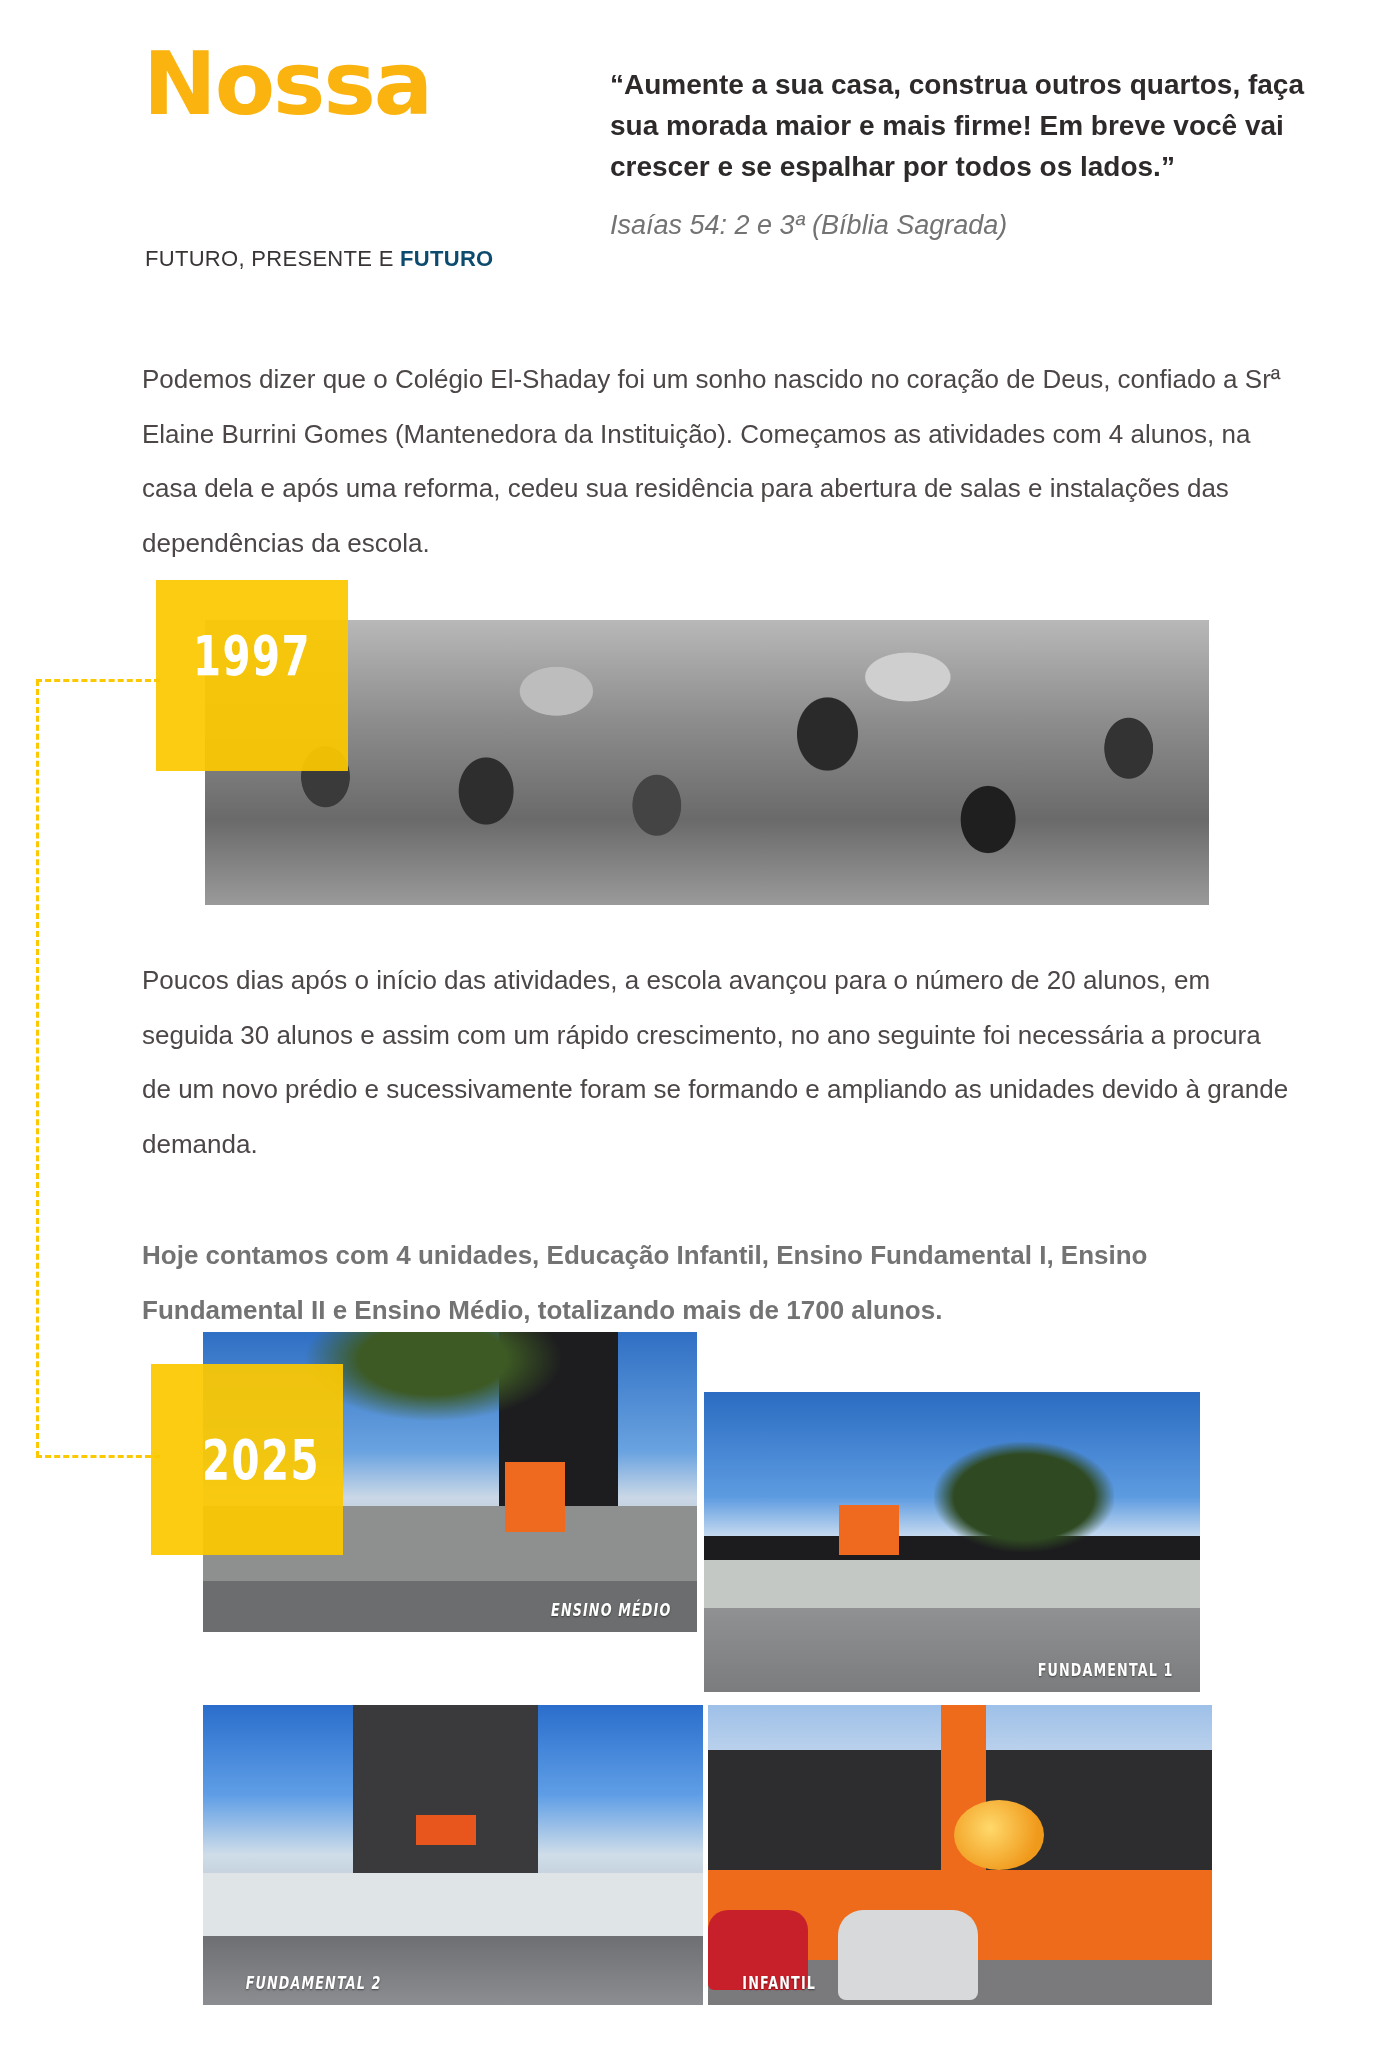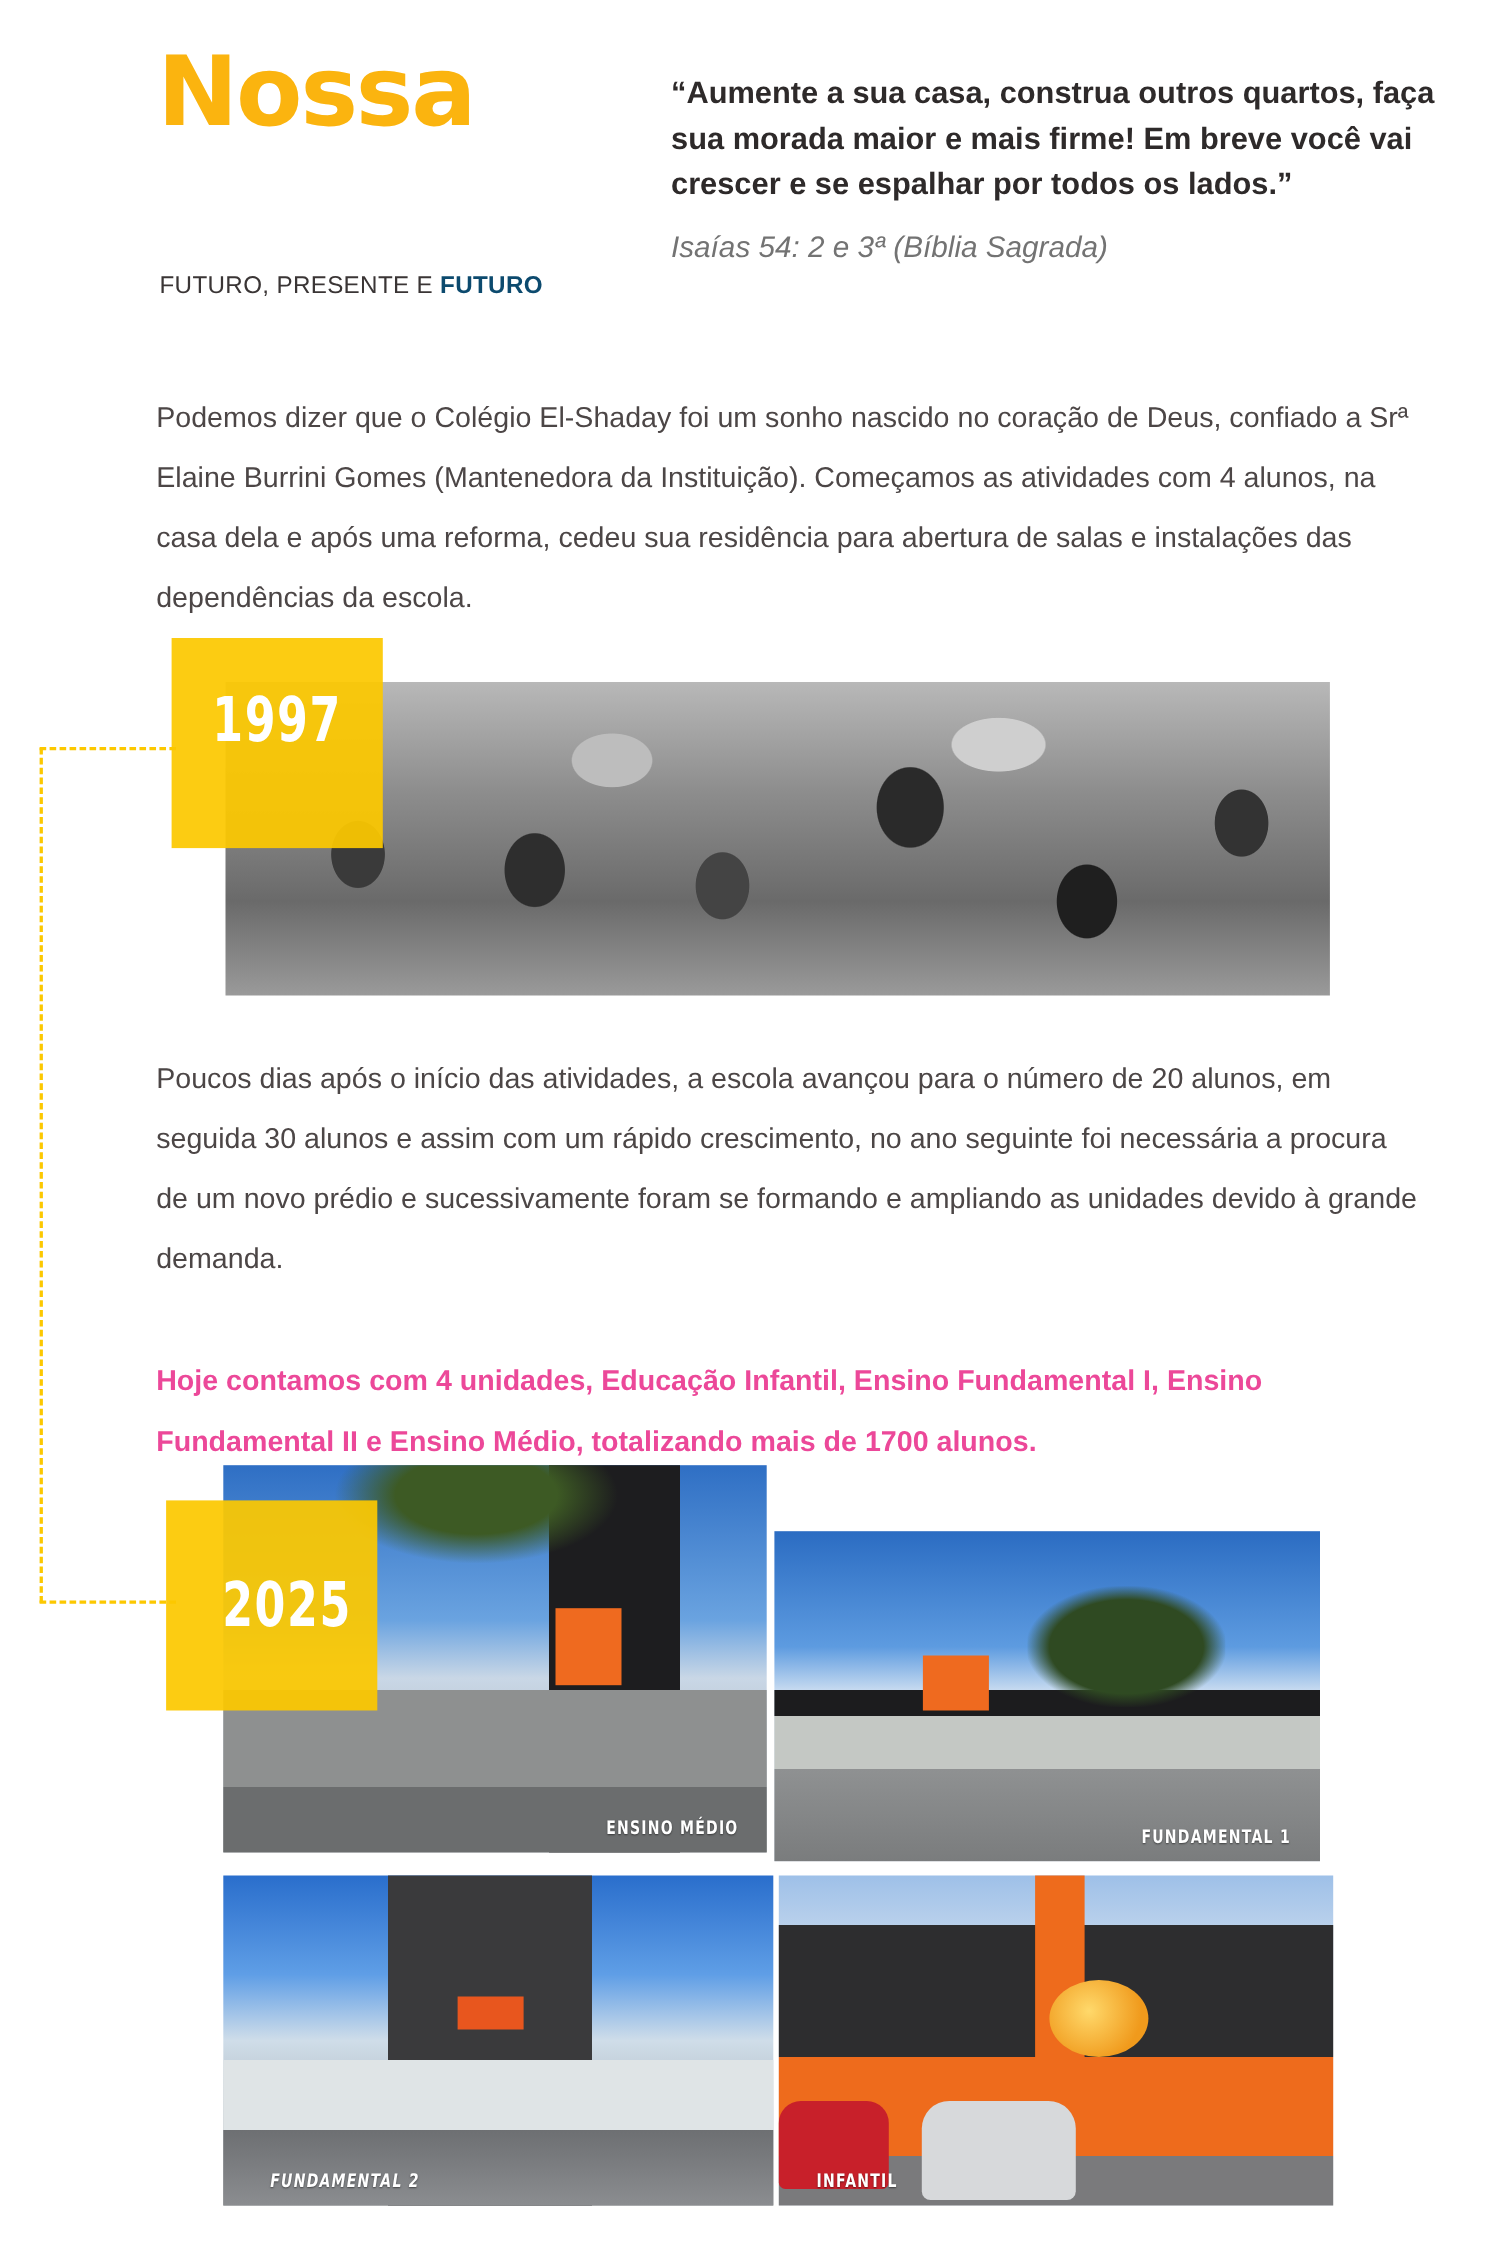--- a/index.html
+++ b/index.html
@@ -7,21 +7,21 @@
   body { position: relative; font-family: "Liberation Sans", sans-serif; color: #4a4444; }
 
   .title { position: absolute; left: 143px; top: 36px; font-family: "DejaVu Sans", sans-serif; font-weight: bold; color: #fbb40f; font-size: 88px; line-height: 96px; letter-spacing: -2px; }
   .subtitle { position: absolute; left: 145px; top: 246px; font-size: 22px; color: #3a3535; letter-spacing: 0.3px; }
   .subtitle b { font-weight: bold; color: #0c4a6e; }
 
   .quote { position: absolute; left: 610px; top: 64px; width: 720px; font-family: "Liberation Sans", sans-serif; font-weight: bold; font-size: 28px; line-height: 41px; color: #2e2a2a; }
   .quote-ref { position: absolute; left: 610px; top: 210px; font-style: italic; font-size: 27px; color: #737373; }
 
   .para { position: absolute; left: 142px; width: 1150px; font-size: 26px; line-height: 54.5px; color: #4c4646; }
-  .para.bold { font-weight: bold; color: #ec4899; }
+  .para.bold { font-weight: bold; color: #737373; }
   .p1 { top: 352px; }
   .p2 { top: 953px; }
   .p3 { top: 1228px; }
 
   .dash-v { position: absolute; left: 36px; top: 680px; width: 0; height: 777px; border-left: 3px dashed #fcc800; }
   .dash-h1 { position: absolute; left: 36px; top: 679px; width: 124px; height: 0; border-top: 3px dashed #fcc800; }
   .dash-h2 { position: absolute; left: 36px; top: 1455px; width: 124px; height: 0; border-top: 3px dashed #fcc800; }
 
   .photo { position: absolute; overflow: hidden; }
   .old-photo { left: 205px; top: 620px; width: 1004px; height: 285px;
@@ -39,25 +39,26 @@
   }
 
   .year-box { position: absolute; width: 192px; height: 191px; background: rgba(252, 200, 0, 0.93); display: flex; align-items: center; justify-content: center; }
   .year-box span { font-family: "DejaVu Sans", sans-serif; font-weight: bold; color: #ffffff; font-size: 56px; letter-spacing: 2px; transform: scaleX(0.72); display: inline-block; }
   .y1997 { left: 156px; top: 580px; }
   .y1997 span { margin-top: -40px; }
   .y2025 { left: 151px; top: 1364px; justify-content: flex-end; }
 
   .unit-photo { position: absolute; }
   .unit-photo .label { position: absolute; bottom: 12px; font-family: "DejaVu Sans", sans-serif; font-weight: bold; color: #ffffff; font-size: 17px; letter-spacing: 1.5px; transform: scaleX(0.75); text-shadow: 0 1px 2px rgba(0,0,0,0.5); }
-  .ph-medio { left: 203px; top: 1332px; width: 494px; height: 352px;
+  .ph-medio { left: 203px; top: 1332px; width: 494px; height: 300px;
     background:
       linear-gradient(180deg, transparent 0%, transparent 58%, #8e9090 58%, #8e9090 83%, #6b6d6e 83%, #6b6d6e 100%),
       linear-gradient(90deg, transparent 0%, transparent 60%, #1d1d1f 60%, #1d1d1f 84%, transparent 84%),
       linear-gradient(180deg, #2f6fc4 0%, #6aa3e0 40%, #c9d7e6 55%, #9aa0a4 100%);
+    font-style: italic;
   }
   .ph-medio .sign { position: absolute; left: 302px; top: 130px; width: 60px; height: 70px; background: #ef6a1f; }
   .ph-medio .tree { position: absolute; left: 100px; top: 0; width: 260px; height: 90px; background: radial-gradient(ellipse at 50% 30%, #3d5a24 40%, transparent 70%); }
   .ph-medio .label { right: 6px; }
 
   .ph-fund1 { left: 704px; top: 1392px; width: 496px; height: 300px;
     background:
       linear-gradient(180deg, transparent 0%, transparent 48%, #1c1c1e 48%, #1c1c1e 56%, #c4c8c4 56%, #c4c8c4 72%, #8f9192 72%, #7a7c7d 100%),
       linear-gradient(180deg, #2b6cc2 0%, #5d9be0 35%, #d5e3f2 50%, #d5e3f2 100%);
   }

